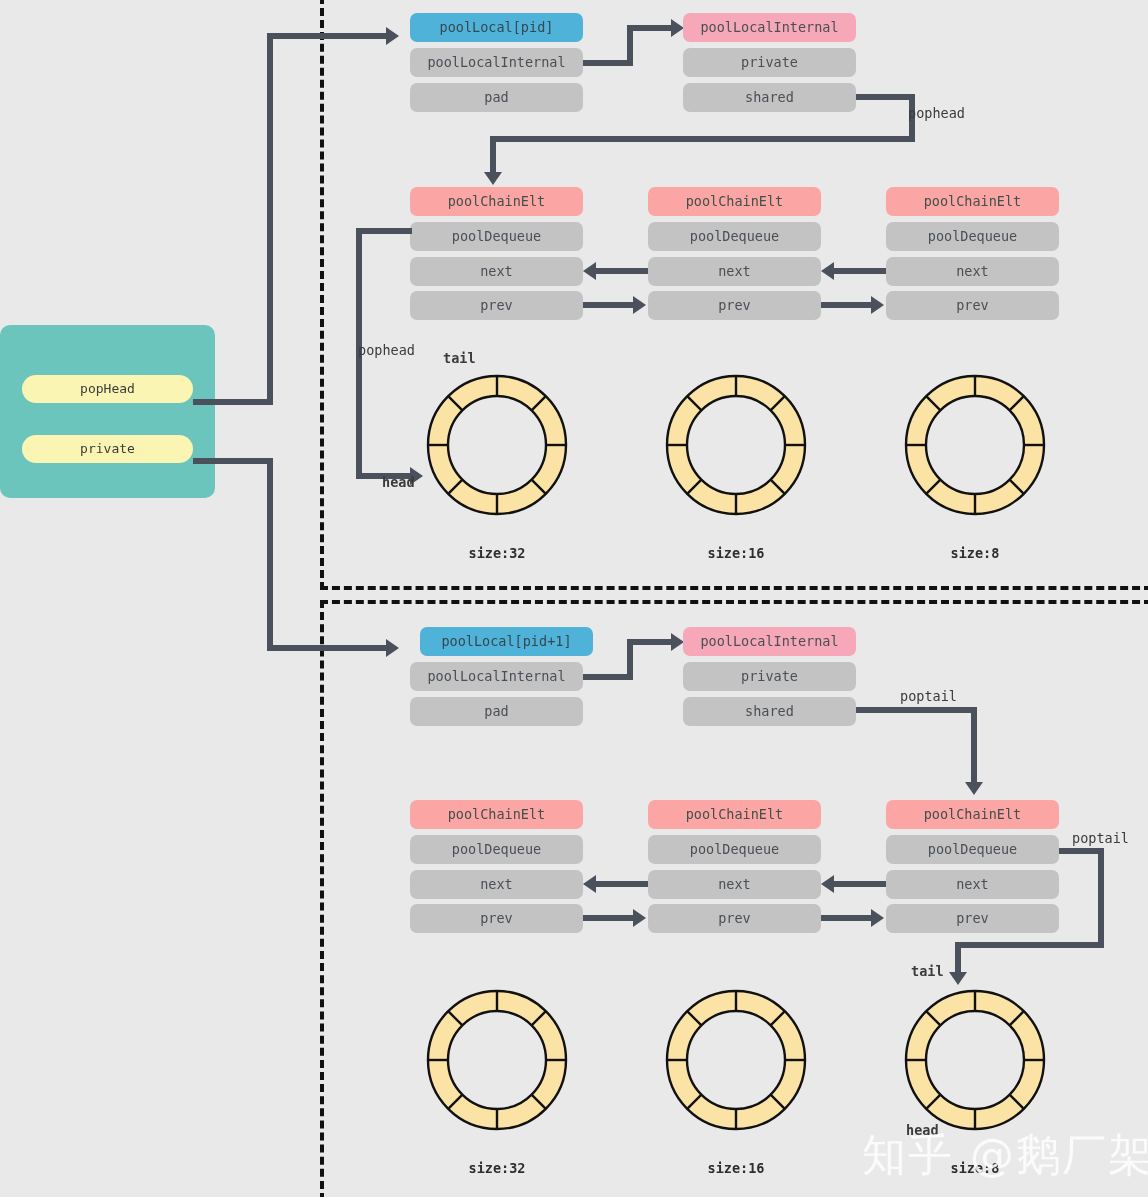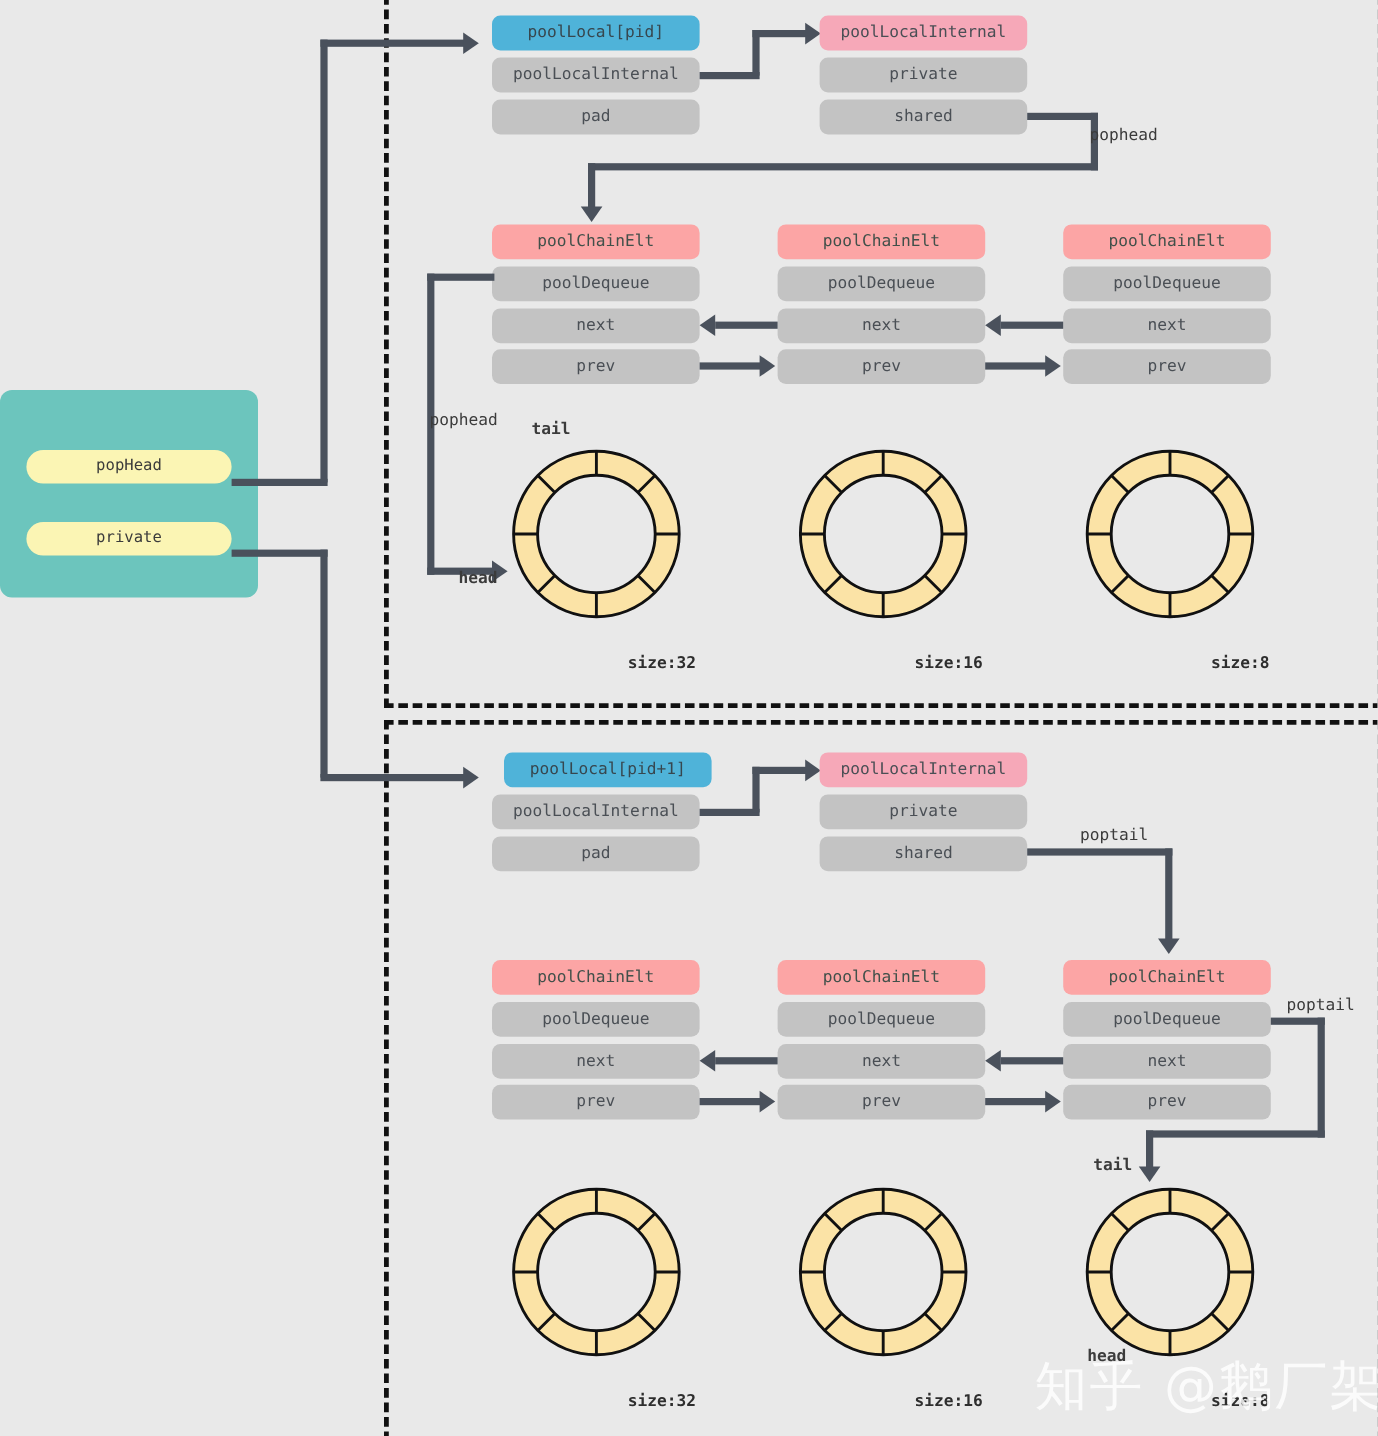--- a/index.html
+++ b/index.html
@@ -97,21 +97,21 @@
     color:#3b3b3b;
     white-space:nowrap;
   }
   .lbl.bold{font-weight:bold;}
   .size-lbl{
     position:absolute;
     font-size:13.5px;
     font-weight:bold;
     color:#2e2e2e;
     white-space:nowrap;
-    text-align:right;
+    text-align:center;
   }
   
   .ring{position:absolute;}
   
   .watermark{
     position:absolute;
     font-family:"DejaVu Sans","Liberation Sans",sans-serif;
     font-size:44px;
     color:rgba(255,255,255,.82);
     white-space:nowrap;

